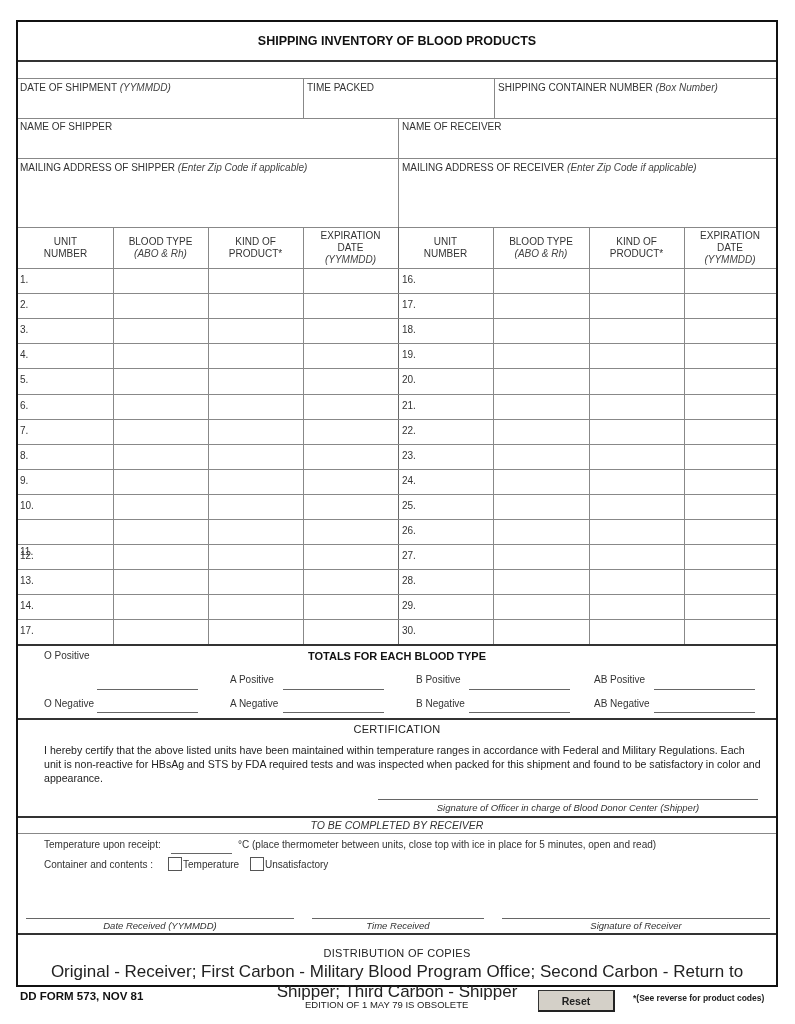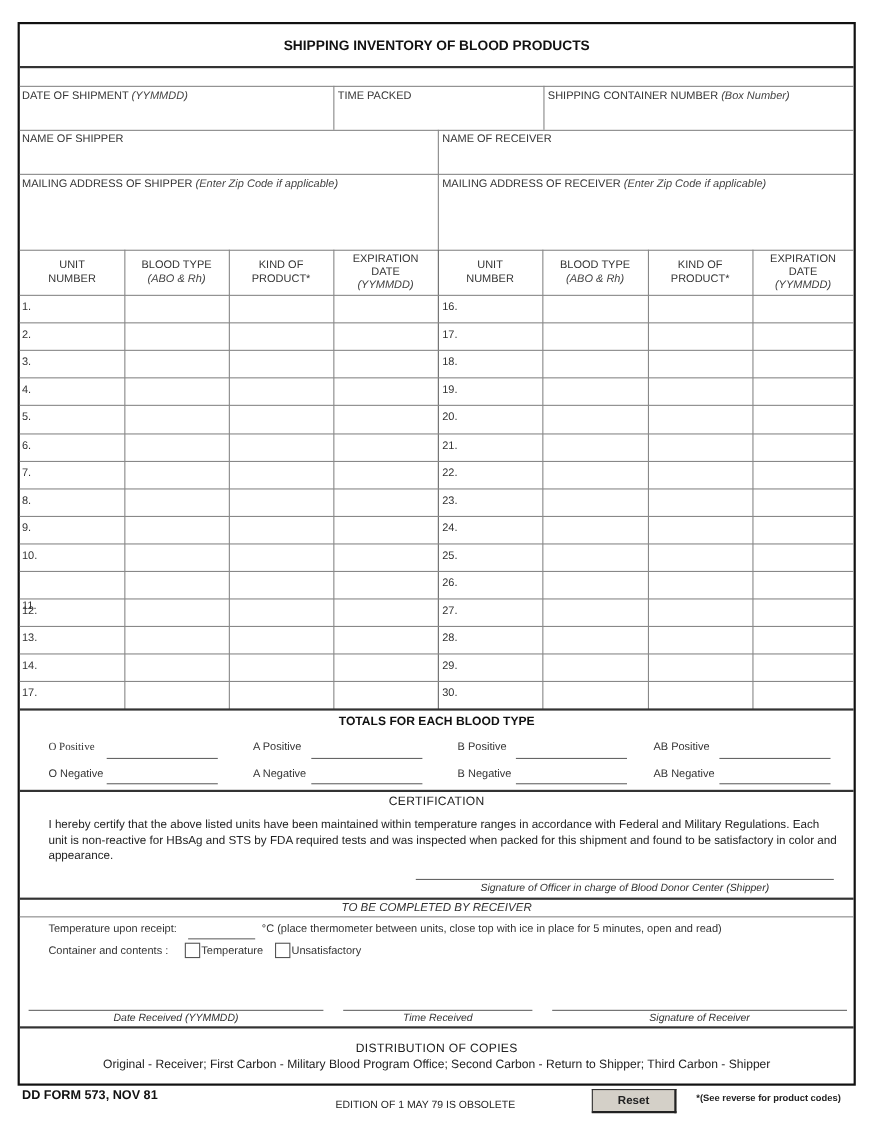--- a/index.html
+++ b/index.html
@@ -19,21 +19,21 @@
   .totals-title { position: absolute; left: 0; width: 758px; top: 628px; text-align: center; font-size: 11px; font-weight: bold; color: #111; }
   .tot-lbl { position: absolute; font-size: 10px; color: #333; }
   .tot-line { position: absolute; height: 0; border-top: 1px solid #666; }
   .cert-title { position: absolute; left: 0; width: 758px; top: 701px; text-align: center; font-size: 11px; color: #222; letter-spacing: 0.3px; }
   .cert-text { position: absolute; left: 26px; top: 721px; width: 720px; font-size: 10.6px; line-height: 14px; color: #222; }
   .sig-line { position: absolute; height: 0; border-top: 1px solid #666; }
   .sig-cap { position: absolute; font-size: 9.5px; font-style: italic; color: #333; text-align: center; }
   .rcv-text { position: absolute; font-size: 10px; color: #333; white-space: nowrap; }
   .checkbox { position: absolute; width: 14px; height: 14px; border: 1px solid #555; background: #fff; }
   .dist-title { position: absolute; left: 0; width: 758px; top: 925px; text-align: center; font-size: 11px; color: #222; letter-spacing: 0.3px; }
-  .dist-text { position: absolute; left: 0; width: 758px; top: 940px; text-align: center; font-size: 11px; color: #222; }
+  .dist-text { position: absolute; left: 0; width: 758px; top: 940px; text-align: center; font-size: 17px; color: #222; }
   .footer-left { position: absolute; left: 20px; top: 990px; font-size: 11.5px; font-weight: bold; color: #111; }
   .footer-mid { position: absolute; left: 305px; top: 999px; font-size: 9.5px; color: #222; }
   .reset-btn { position: absolute; left: 538px; top: 990px; width: 77px; height: 22px; background: #d4d0c8; border: 1px solid #333; border-right: 2px solid #222; border-bottom: 2px solid #222; font-family: "Liberation Sans", sans-serif; font-size: 10.5px; font-weight: bold; color: #222; cursor: pointer; }
   .footer-right { position: absolute; left: 633px; top: 993px; font-size: 8.5px; font-weight: bold; color: #222; }
 </style>
 </head>
 <body>
 
 <div class="form" id="form">
 
@@ -270,21 +270,21 @@
       <input class="cell-input" style="left: 287px; top: 599px; width: 91px; height: 21px;">
       <input class="cell-input" style="left: 402px; top: 599px; width: 71px; height: 21px;">
       <input class="cell-input" style="left: 477px; top: 599px; width: 92px; height: 21px;">
       <input class="cell-input" style="left: 573px; top: 599px; width: 91px; height: 21px;">
       <input class="cell-input" style="left: 668px; top: 599px; width: 88px; height: 21px;">
     </div>
 
   <div class="hline dark" style="left:0;top:622px;width:758px;"></div>
 
   <div class="totals-title">TOTALS FOR EACH BLOOD TYPE</div>
-  <div class="tot-lbl" style="left:26px;top:652px;font-family:Liberation Serif, serif;">O Positive</div>
+  <div class="tot-lbl" style="left:26px;top:628px;">O Positive</div>
   <input class="cell-input" style="left: 79px; top: 648px; width: 101px; height: 18px;">
   <div class="tot-line" style="left:79px;top:667px;width:101px;"></div>
   <div class="tot-lbl" style="left:26px;top:676px;">O Negative</div>
   <input class="cell-input" style="left: 79px; top: 672px; width: 101px; height: 18px;">
   <div class="tot-line" style="left:79px;top:690px;width:101px;"></div>
 
   <div class="tot-lbl" style="left:212px;top:652px;">A Positive</div>
   <input class="cell-input" style="left: 265px; top: 648px; width: 101px; height: 18px;">
   <div class="tot-line" style="left:265px;top:667px;width:101px;"></div>
   <div class="tot-lbl" style="left:212px;top:676px;">A Negative</div>

